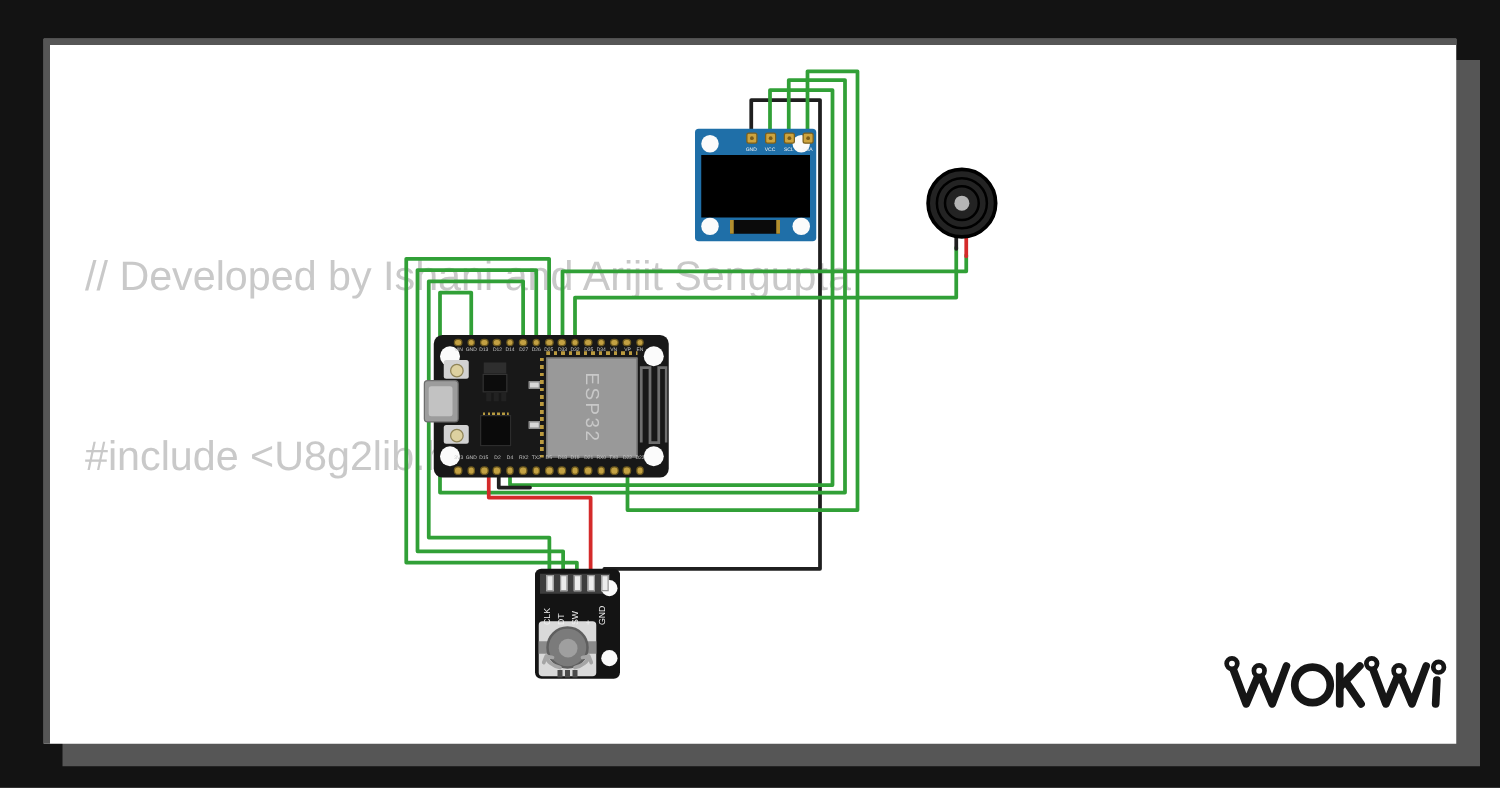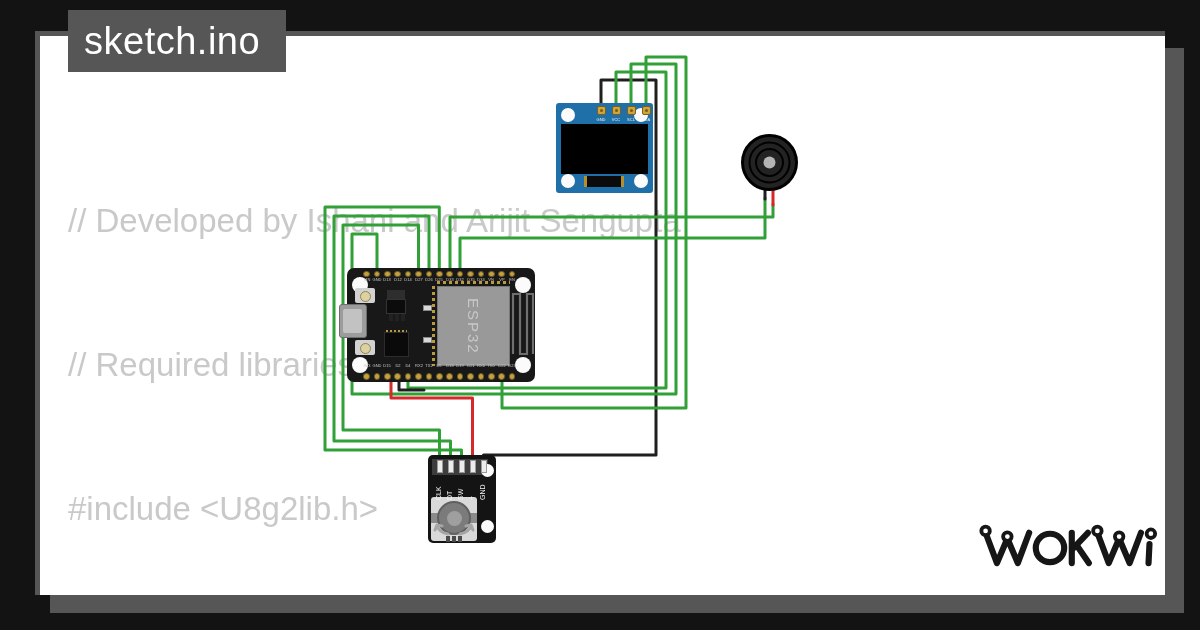--- a/index.html
+++ b/index.html
@@ -98,27 +98,23 @@
   #logo{left:978px;top:516px;width:180px;height:62px;z-index:2;}
 </style>
 </head>
 <body>
 
 <div id="canvas">
 
   <div class="shadow"></div>
   <div class="card"></div>
 
-  <div class="tab">
-    <span>sketch.ino</span>
-  </div>
 
   <div class="code">
     <div>// Developed by Ishani and Arijit Sengupta</div>
-    <div>// Required libraries</div>
     <div>#include &lt;U8g2lib.h&gt;</div>
     
     
     
     
     
     
   </div>
 
   <svg id="wires" xmlns="http://www.w3.org/2000/svg">

